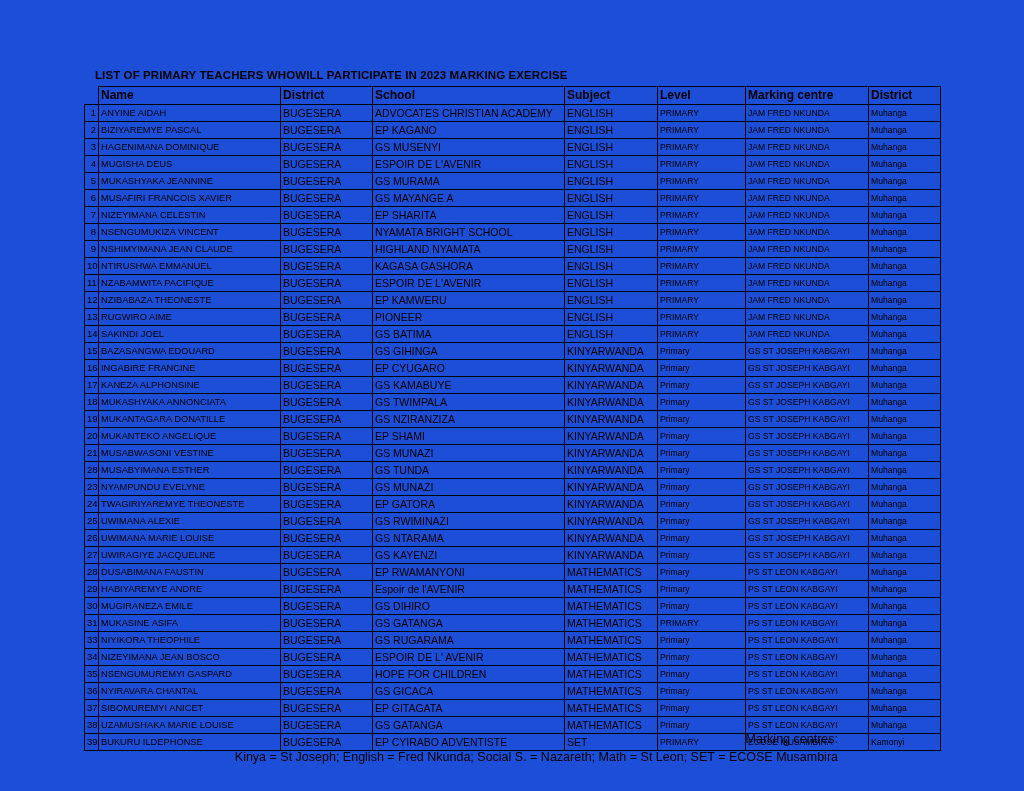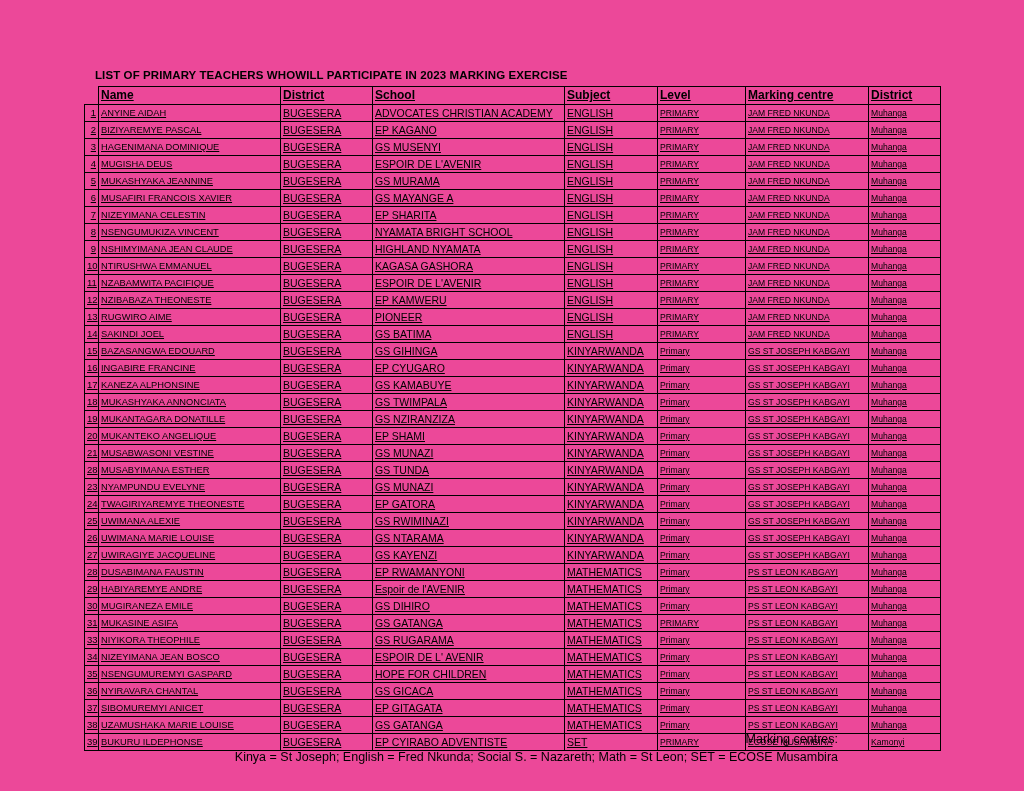--- a/index.html
+++ b/index.html
@@ -11,42 +11,41 @@
     width: 1024px;
     height: 791px;
     font-family: "Liberation Sans", sans-serif;
     color: #000000;
     overflow: hidden;
   }
   .page {
     position: relative;
     width: 1024px;
     height: 791px;
-    background: #ec4899;
+    background: #1d4ed8;
   }
   .doc-title {
     position: absolute;
     left: 95px;
     top: 69px;
     font-size: 11.5px;
     font-weight: bold;
     letter-spacing: 0.1px;
     white-space: nowrap;
   }
   .table-wrap {
     position: absolute;
     left: 84px;
     top: 86px;
     width: 856px;
   }
   table.teachers {
     border-collapse: collapse;
     table-layout: fixed;
     width: 856px;
-    text-decoration: underline;
   }
   table.teachers th,
   table.teachers td {
     border: 1px solid #000000;
     padding: 0 2px;
     vertical-align: middle;
     overflow: hidden;
     white-space: nowrap;
   }
   table.teachers thead th {

